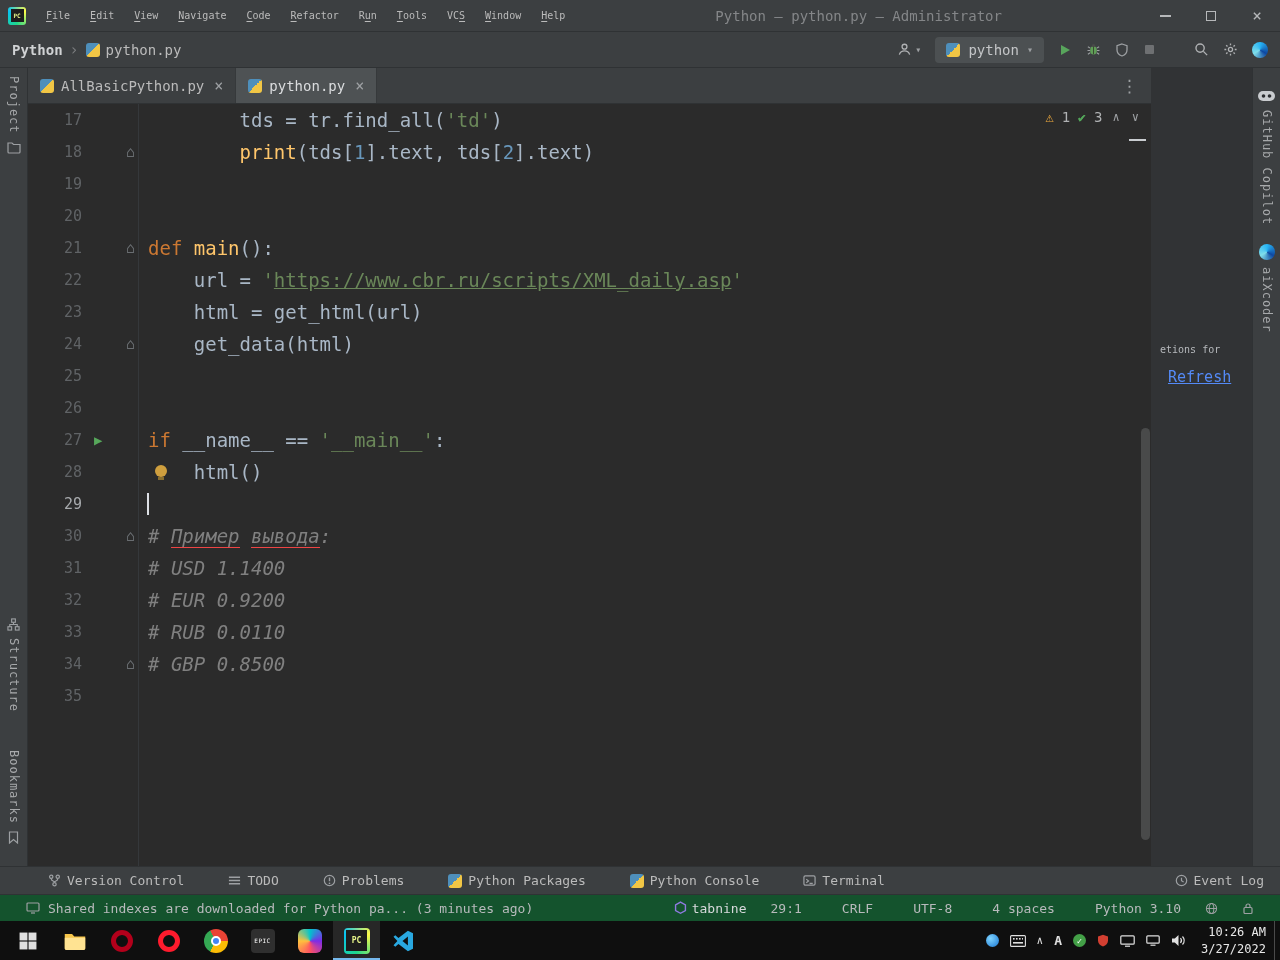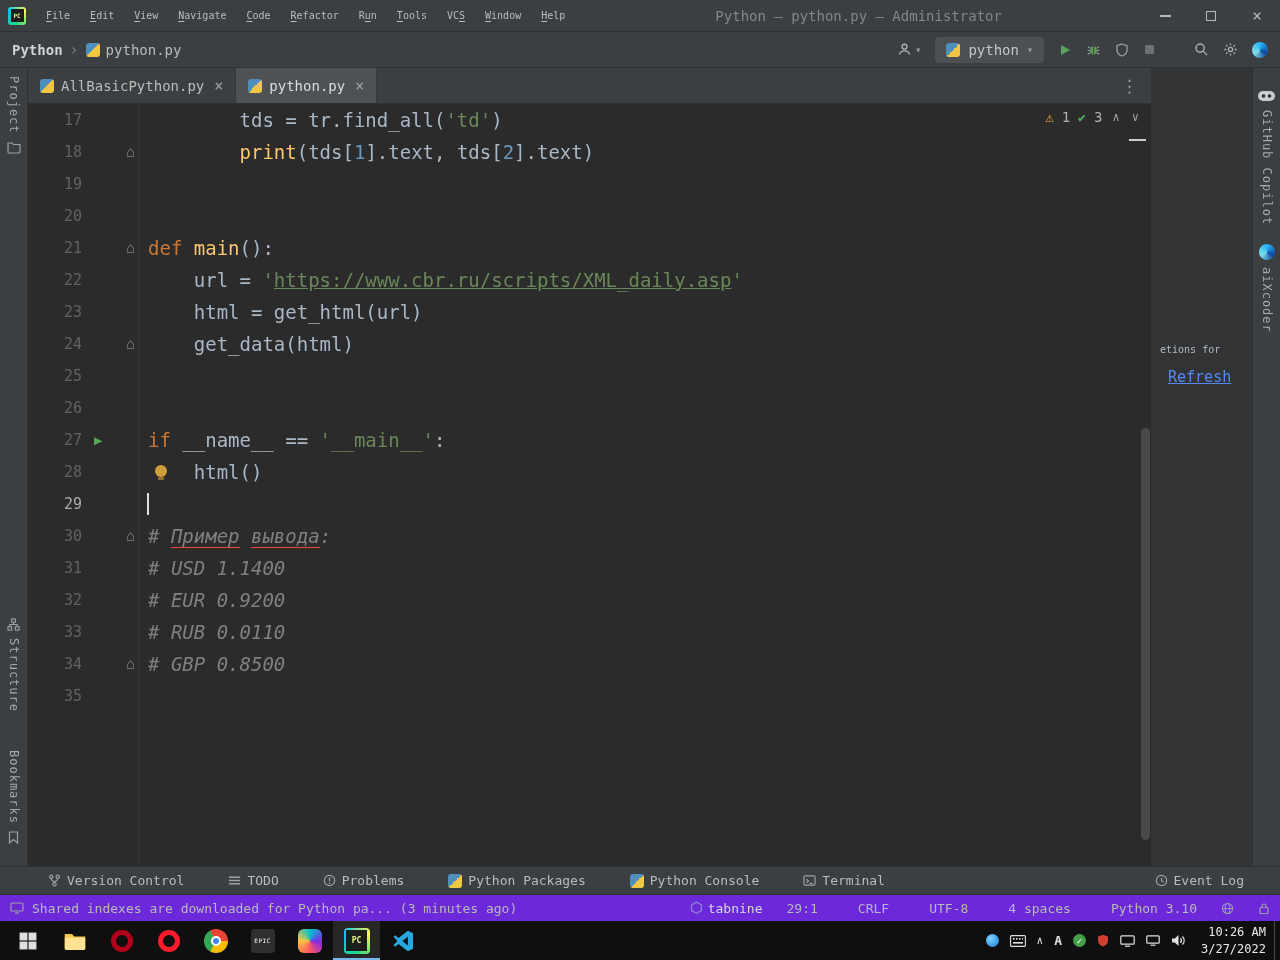--- a/index.html
+++ b/index.html
@@ -73,24 +73,24 @@
 
   
   .copanel{width:101px;flex:none;background:#313335;position:relative;overflow:hidden}
   .cliptext{position:absolute;top:276px;left:9px;font-size:10px;color:#b6b9bc;white-space:nowrap}
   .reflink{position:absolute;top:300px;left:17px;font-size:15px;color:#548af7;text-decoration:underline}
 
   
   .toolbar-bottom{height:28px;background:#3c3f41;border-top:1px solid #2f3234;display:flex;align-items:center;padding-left:48px;font-size:13px;color:#bbbbbb}
   .tool-left{display:flex;align-items:center;gap:44px}
   .toolbtn{display:flex;align-items:center;gap:6px}
-  .eventlog{margin-left:auto;margin-right:36px;display:flex;align-items:center;gap:6px}
-
-  
-  .statusbar{height:27px;background:#6d28d9;border-top:1px solid #2f3234;display:flex;align-items:center;padding:0 10px;font-size:13px;color:#b8babc}
+  .eventlog{margin-left:auto;margin-right:16px;display:flex;align-items:center;gap:6px}
+
+  
+  .statusbar{height:27px;background:#14532d;border-top:1px solid #2f3234;display:flex;align-items:center;padding:0 26px;font-size:13px;color:#b8babc}
   .statusbar .msg{margin-left:8px}
   .status-right{margin-left:auto;display:flex;align-items:center;gap:24px}
   .tabnine{display:flex;align-items:center;gap:5px;color:#d7d9db}
   .sseg-wrap{display:flex;gap:40px}
 
   
   .taskbar{height:39px;background:#0f0f0f;display:flex;align-items:center;padding-left:4px}
   .tk-apps{display:flex;height:39px}
   .tk-app{width:47px;height:39px;display:flex;align-items:center;justify-content:center;position:relative}
   .tk-app.active{background:rgba(255,255,255,.10);box-shadow:inset 0 -2px 0 #76b9ed}

